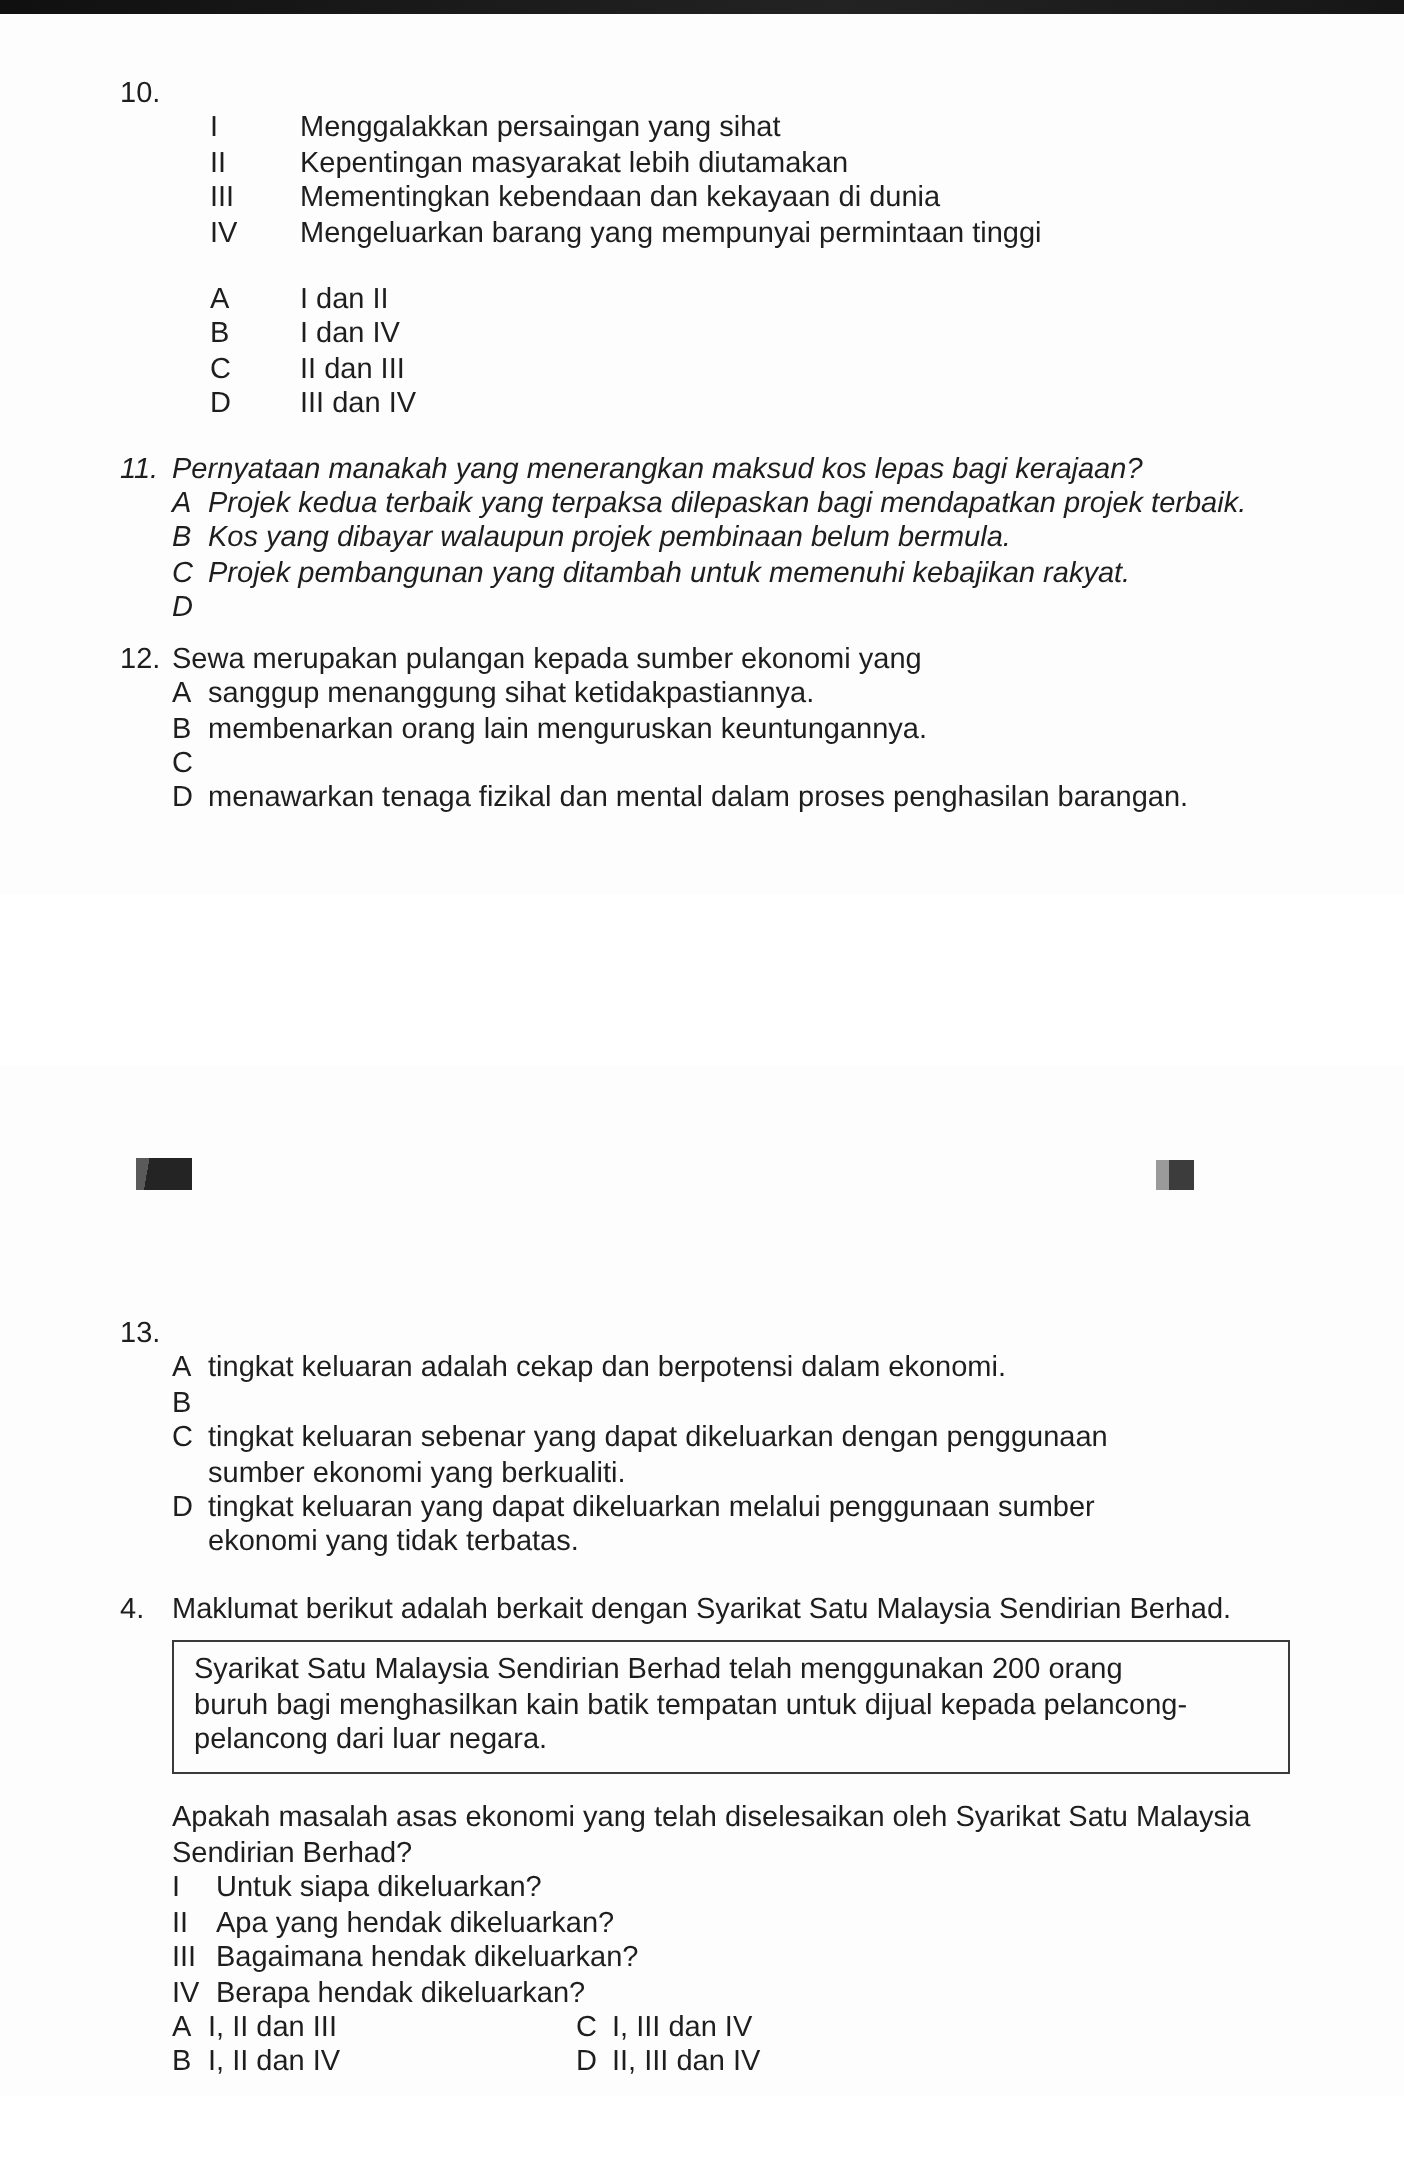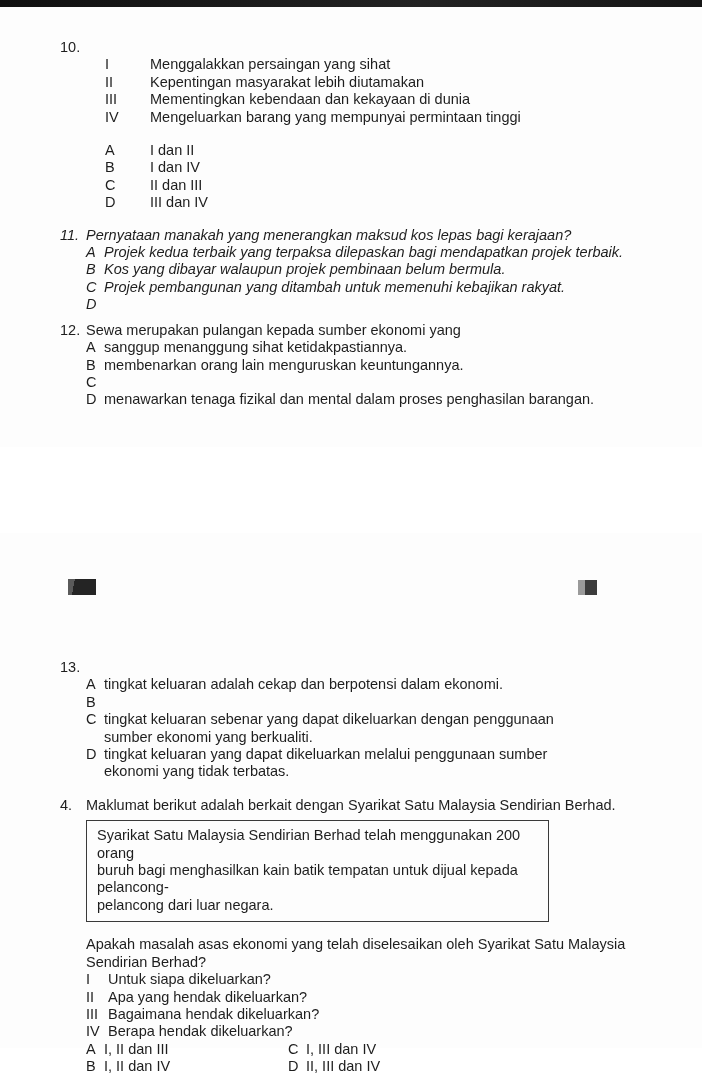--- a/index.html
+++ b/index.html
@@ -28,21 +28,21 @@
   .deep .lab { flex:0 0 45px; }
   .stmt14 .lab { flex:0 0 22px; }
 
   .q11 { margin-top:15px;font-style:italic; }
   .q12 { margin-top:8px; }
   .q13 { margin-top:126px; }
   .q14 { margin-top:16px; }
   .opts10 { margin-top:16px; }
 
   .info-box {
-    margin:6px 0 14px 26px; width:463px;
+    margin:6px 0 14px 26px; width:559px;
     border:1.5px solid #3a3a3a; background:#fdfdfd;
     padding:6px 10px 7px 10px;
   }
   .row2 { display:flex; margin-left:26px; }
   .row2 .opt { margin-left:0; }
   .row2 .col-left { width:202px; }
 
   .corner-mark { position:absolute; }
   .mark-left { left:68px; top:46px; width:28px; height:16px;
     background:linear-gradient(100deg,#5a5a5a 0 22%,#242424 22%); }

